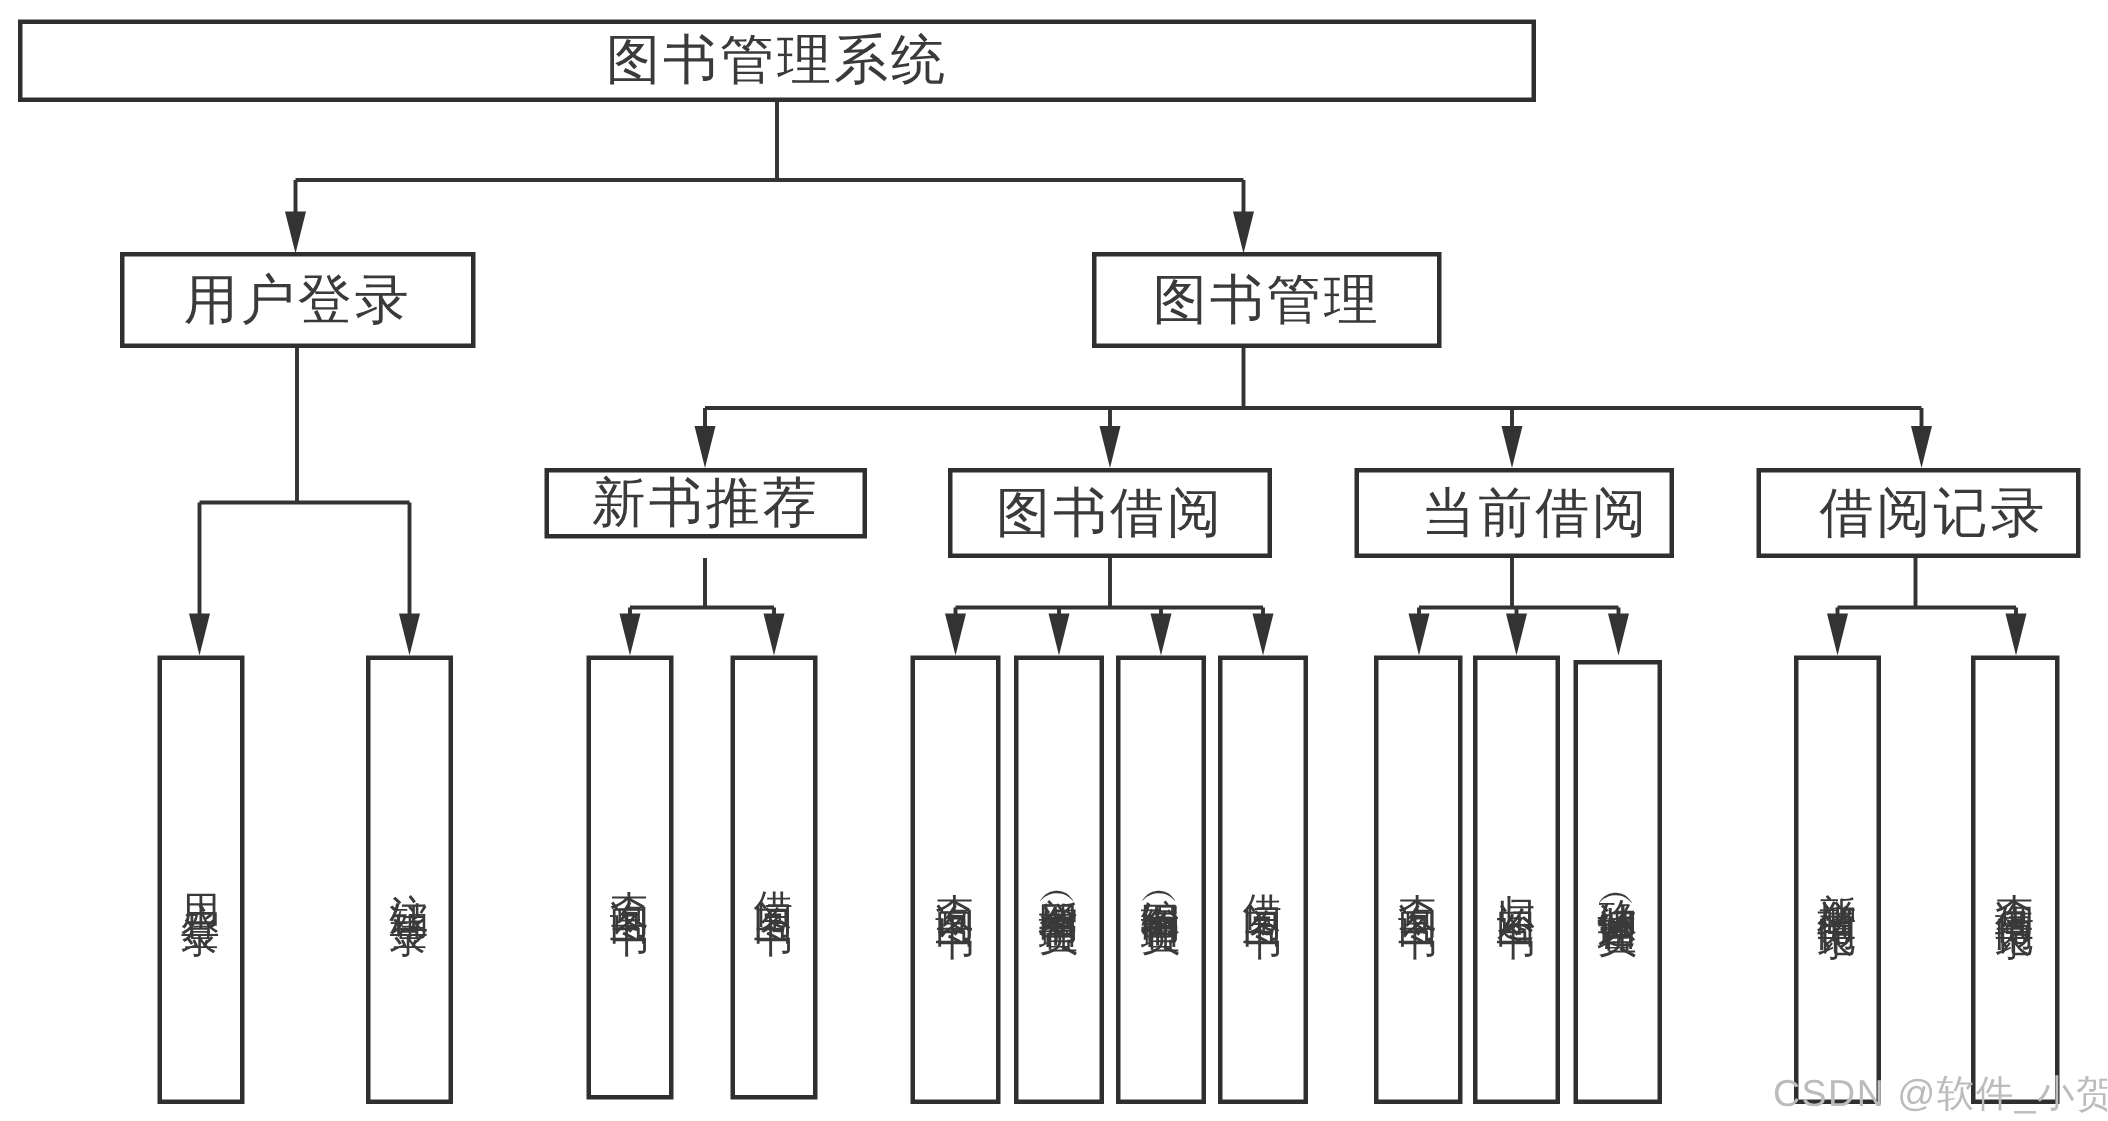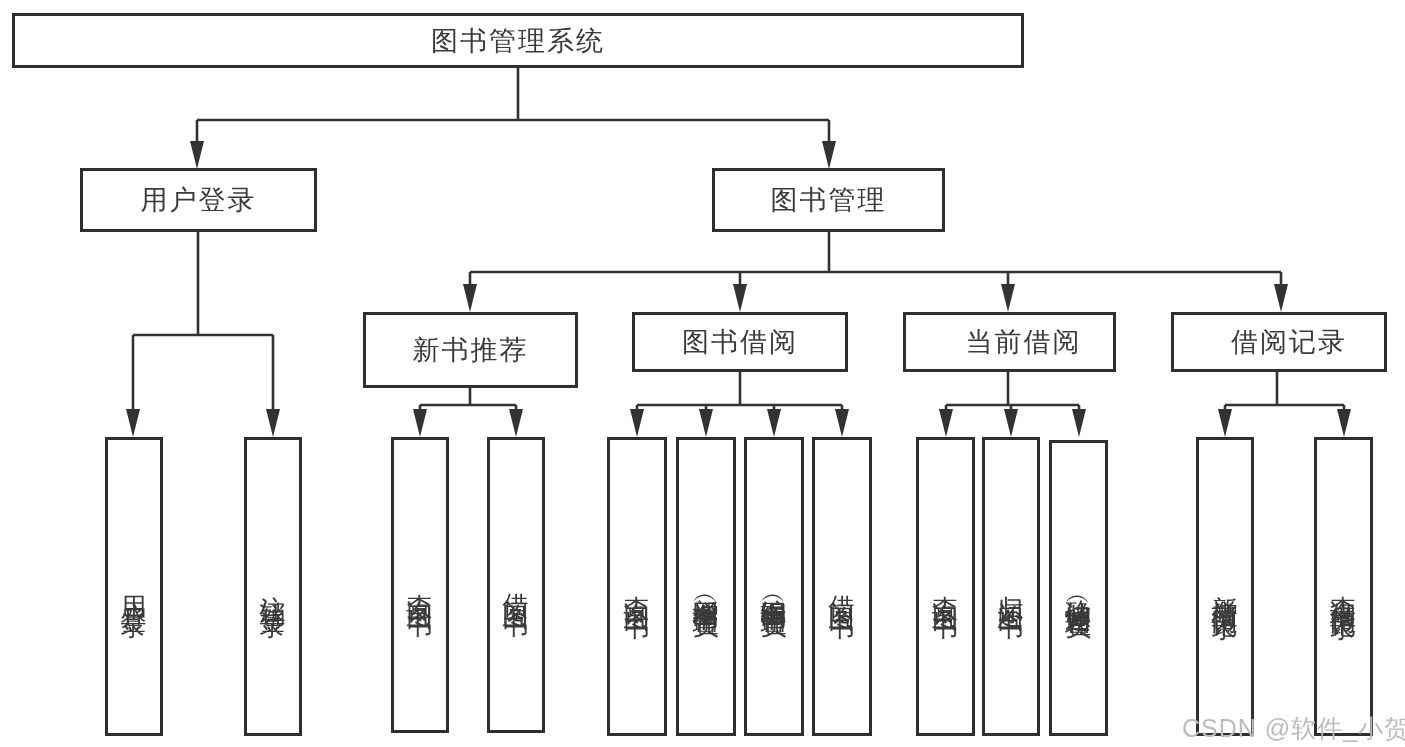--- a/index.html
+++ b/index.html
@@ -25,21 +25,21 @@
     position: absolute;
     box-sizing: border-box;
     border: 3px solid #2f2f2f;
     background: #ffffff;
     display: flex;
     align-items: center;
     justify-content: center;
     color: #3a3a3a;
   }
   .hbox {
-    font-size: 27px;
+    font-size: 36px;
     letter-spacing: 2px;
     white-space: nowrap;
     font-family: Liberation Serif, serif;
   }
   .vbox {
     font-size: 26px;
   }
   .vbox .vtext {
     writing-mode: vertical-rl;
     text-orientation: mixed;
@@ -105,25 +105,25 @@
     </g>
   </svg>
 
   <div class="box hbox" style="left:12px; top:13px; width:1012px; height:55px;">
     <span>图书管理系统</span>
   </div>
 
   <div class="box hbox" style="left:80px; top:168px; width:237px; height:64px;">
     <span>用户登录</span>
   </div>
-  <div class="box hbox" style="left:712px; top:168px; width:233px; height:64px;">
+  <div class="box hbox" style="left:728px; top:168px; width:233px; height:64px;">
     <span>图书管理</span>
   </div>
 
-  <div class="box hbox" style="left:363px; top:312px; width:215px; height:76px;">
+  <div class="box hbox" style="left:363px; top:312px; width:215px; height:47px;">
     <span>新书推荐</span>
   </div>
   <div class="box hbox" style="left:632px; top:312px; width:216px; height:60px;justify-content:center;">
     <span>图书借阅</span>
   </div>
   <div class="box hbox" style="left:903px; top:312px; width:213px; height:60px;padding-left:28px;">
     <span>当前借阅</span>
   </div>
   <div class="box hbox" style="left:1171px; top:312px; width:216px; height:60px;padding-left:20px;">
     <span>借阅记录</span>

